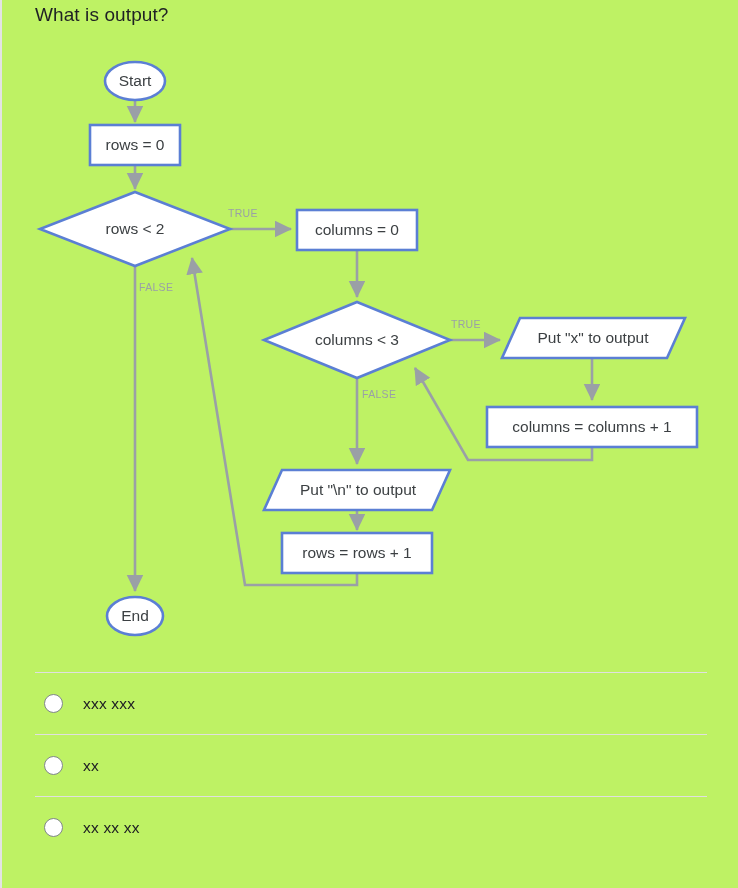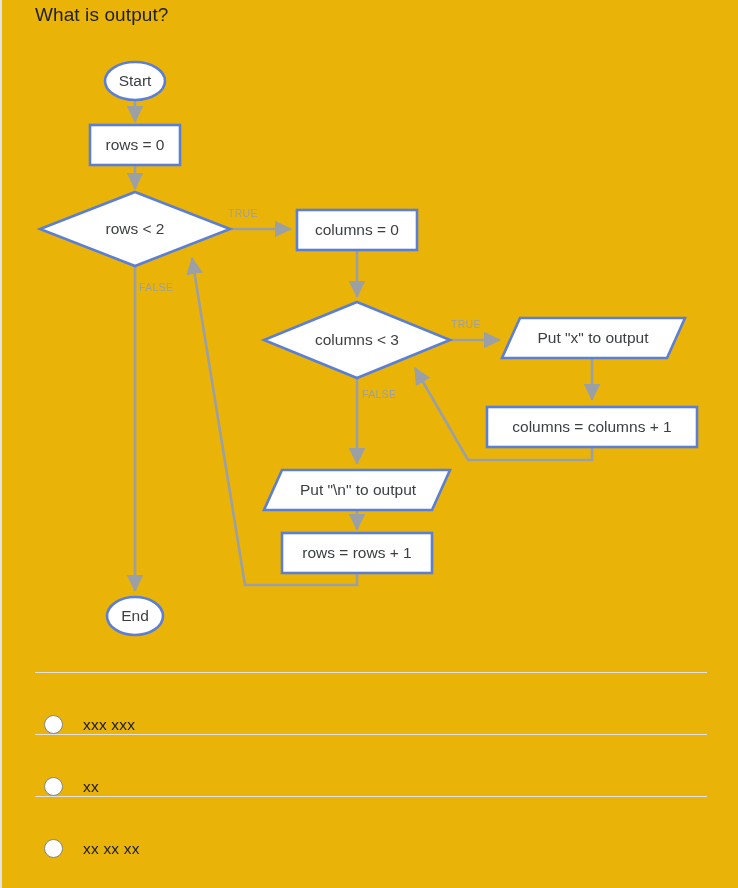--- a/index.html
+++ b/index.html
@@ -13,21 +13,21 @@
     position: relative;
     font-family: "Liberation Sans", sans-serif;
     color: #202124;
     overflow: hidden;
   }
   .page {
     position: absolute;
     left: 0; top: 0;
     width: 738px;
     height: 888px;
-    background: #eab308;
+    background: #bef264;
     box-sizing: border-box;
     border-left: 2px solid #e3e3e3;
   }
   .question-title {
     position: absolute;
     left: 33px;
     top: 2px;
     font-size: 19px;
     font-weight: 400;
     color: #1f2024;
@@ -79,21 +79,21 @@
     position: absolute;
     left: 33px;
     top: 672px;
     width: 672px;
   }
   .option-row {
     position: relative;
     height: 62px;
     border-top: 1px solid #e0e0e0;
     display: flex;
-    align-items: flex-end;
+    align-items: center;
     box-sizing: border-box;
   }
   .radio {
     width: 19px;
     height: 19px;
     border: 1.6px solid #80868b;
     border-radius: 50%;
     box-sizing: border-box;
     margin-left: 9px;
     margin-right: 20px;

